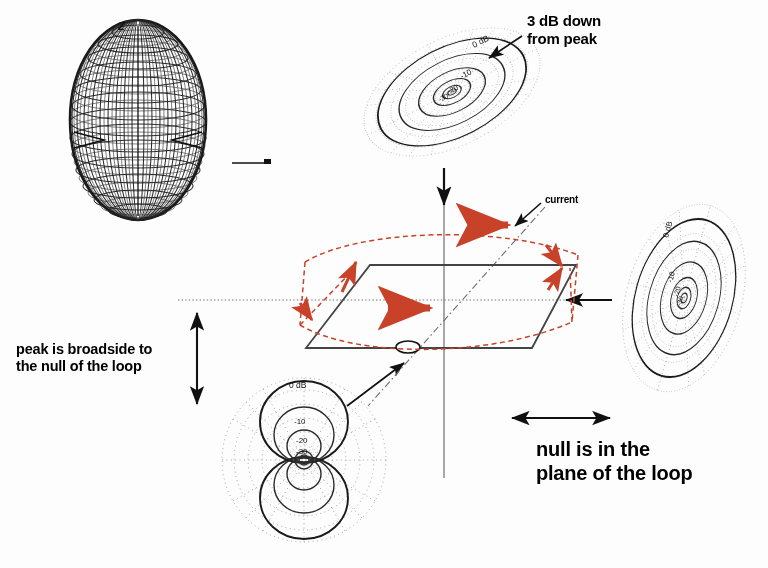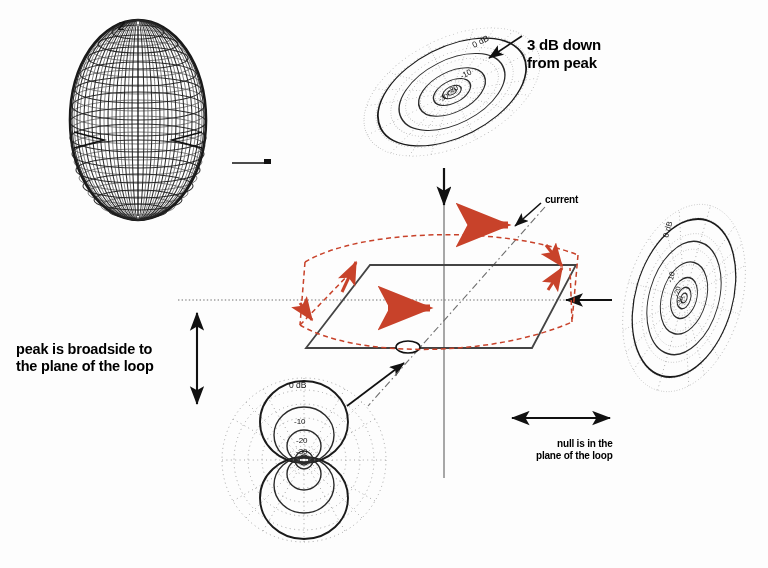--- a/index.html
+++ b/index.html
@@ -24,35 +24,35 @@
   .callout {
     position: absolute;
     font-family: "Liberation Sans", sans-serif;
     font-weight: bold;
     color: #000000;
     line-height: 1.18;
     white-space: pre-line;
     letter-spacing: -0.2px;
   }
   .callout-3db {
-    left: 527px; top: 36px;
+    left: 527px; top: 12px;
     font-size: 15px;
   }
   .callout-current {
     left: 545px; top: 194px;
     font-size: 10px;
   }
   .callout-peak {
     left: 16px; top: 341px;
     font-size: 14.5px;
   }
   .callout-null {
     left: 536px; top: 438px;
-    font-size: 10px;
-    text-align: right;
+    font-size: 20px;
+    text-align: left;
   }
   .axis-z-label {
     left: 118px; top: 20px;
     font-size: 11px;
     font-weight: bold;
     font-style: italic;
     color: #111;
     position: absolute;
   }
 </style>
@@ -311,18 +311,18 @@
   </svg>
 
   <div class="axis-z-label">Z</div>
 
   <div class="callout callout-3db">3 dB down
 from peak</div>
 
   <div class="callout callout-current">current</div>
 
   <div class="callout callout-peak">peak is broadside to
-the plane of the loop</div>
+the null of the loop</div>
 
   <div class="callout callout-null">null is in the
 plane of the loop</div>
 
 </div>
 
 </body></html>

